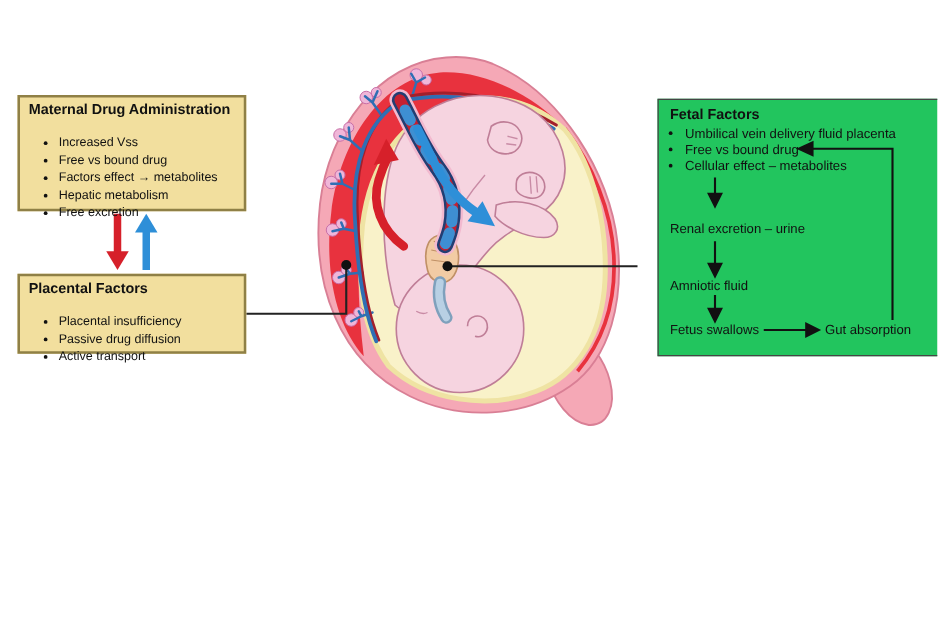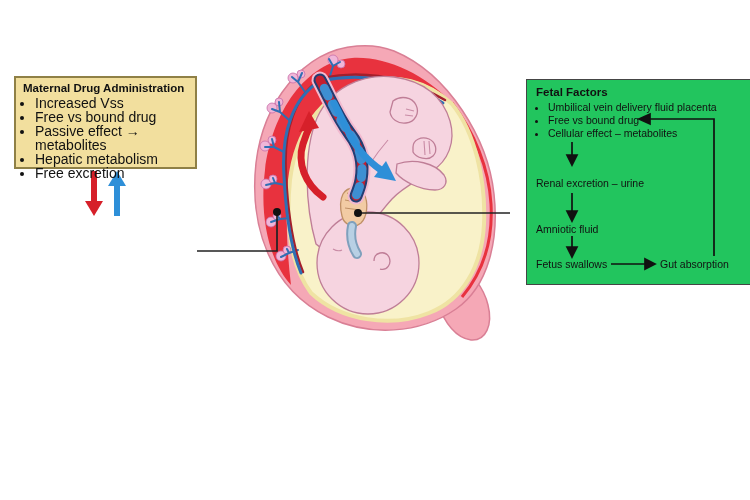--- a/index.html
+++ b/index.html
@@ -5,21 +5,21 @@
   html,body{margin:0;padding:0;background:#ffffff;}
   .stage{
     position:relative;width:750px;height:408px;background:#ffffff;overflow:hidden;
     font-family:"Liberation Sans",sans-serif;color:#111;
   }
   .layer{position:absolute;left:0;top:0;}
   .box{position:absolute;box-sizing:border-box;}
   .box-yellow{background:#F2DF9E;border:2px solid #8F8046;}
   .box-blue{background:#22c55e;border:1.6px solid #454545;margin-left:16px;}
   .box-title{font-weight:bold;font-size:11.5px;line-height:13px;padding:4px 6px 1px 7px;}
-  .bullets{margin:0;padding:0 4px 0 19px;font-size:14px;line-height:14px;}
+  .bullets{margin:12px;padding:0 4px 0 19px;font-size:10px;line-height:14px;}
   .bullets li{margin:0;padding:0;}
   
   .fetal-abs{position:absolute;font-size:10.5px;line-height:12px;white-space:nowrap;}
   .fetal-title{position:absolute;left:9px;top:6px;font-weight:bold;font-size:11.5px;}
   .fetal-bullets{position:absolute;left:9px;top:21px;margin:0;padding-left:12px;
                  font-size:10.5px;line-height:13px;}
   .boxsvg{position:absolute;left:0;top:0;}
 </style>
 </head>
 <body>
@@ -145,26 +145,34 @@
       <line x1="359" y1="213" x2="510" y2="213" stroke="#222" stroke-width="1.7"></line>
       <circle cx="358" cy="213" r="4" fill="#111"></circle>
     </g>
   </svg>
 
   <div class="box box-yellow" style="left:14px;top:76px;width:183px;height:93px;">
     <div class="box-title">Maternal Drug Administration</div>
     <ul class="bullets">
       <li>Increased Vss</li>
       <li>Free vs bound drug</li>
-      <li>Passive effect → metabolites</li>
+      <li>Factors effect → metabolites</li>
       <li>Hepatic metabolism</li>
       <li>Free excretion</li>
     </ul>
   </div>
 
+  <div class="box box-yellow" style="left:14px;top:219px;width:183px;height:64px;">
+    <div class="box-title">Placental Factors</div>
+    <ul class="bullets">
+      <li>Placental insufficiency</li>
+      <li>Passive drug diffusion</li>
+      <li>Active transport</li>
+    </ul>
+  </div>
 
   <div class="box box-blue" style="left:510px;top:79px;width:227px;height:206px;">
 
     <svg class="boxsvg" width="227" height="206" viewBox="0 0 227 206">
       <g stroke="#111" stroke-width="1.7" fill="#111">
         <g>
           <line x1="45" y1="62" x2="45" y2="76"></line>
             <polygon points="40,75 50,75 45,85"></polygon>
         </g>
         <g>

